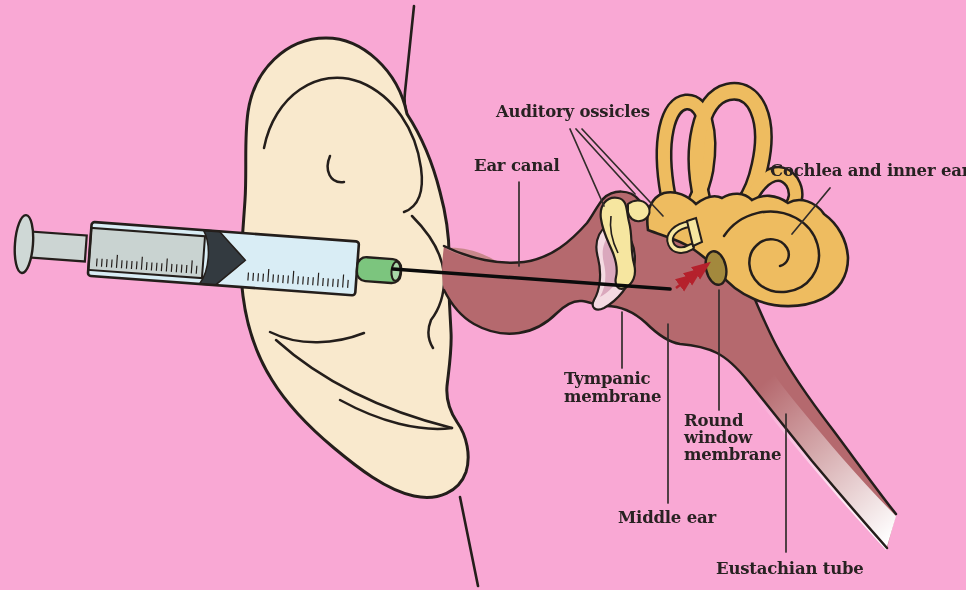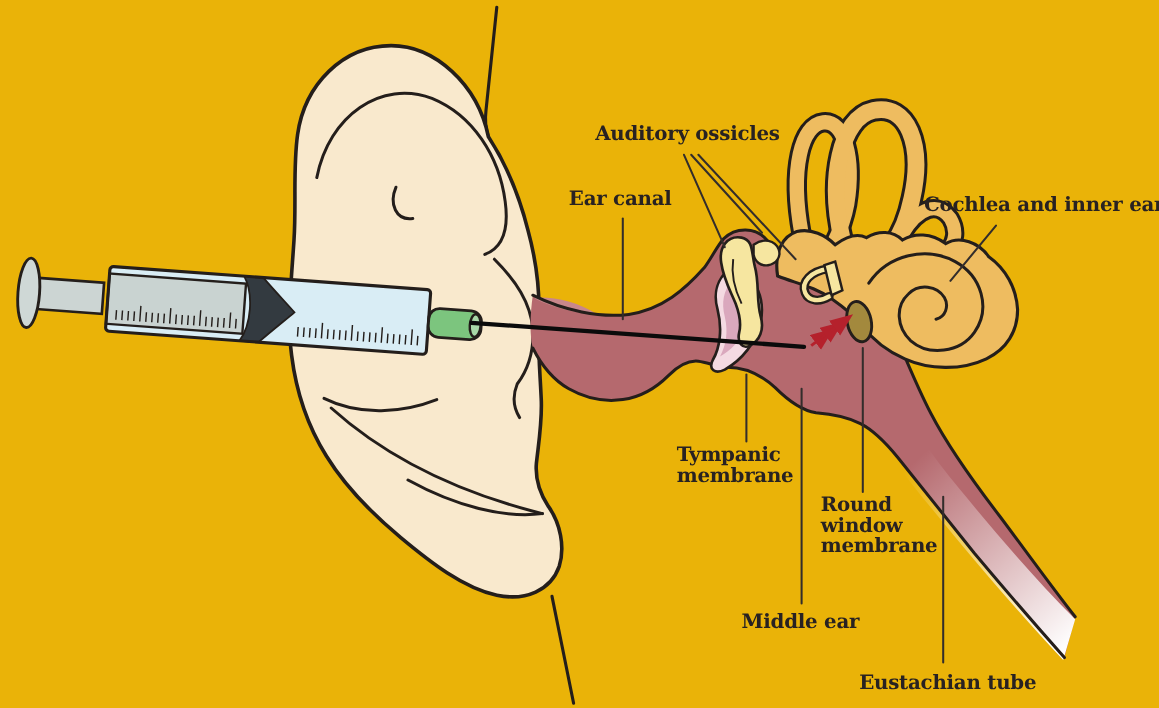--- a/index.html
+++ b/index.html
@@ -1,16 +1,16 @@
 <!DOCTYPE html>
 <html><head>
 <meta charset="utf-8">
 <style>
   html,body{margin:0;padding:0;background:#ffffff;}
-  .stage{position:relative;width:966px;height:590px;background:#eab308;overflow:hidden;
+  .stage{position:relative;width:966px;height:590px;background:#f9a8d4;overflow:hidden;
          font-family:"DejaVu Serif", serif;}
   svg{display:block;}
   .lbl{font-family:"DejaVu Serif", serif;font-weight:700;font-size:16.5px;
        letter-spacing:-0.2px;fill:#282222;}
 </style>
 </head>
 <body>
 
 <div class="stage">
 <svg width="966" height="590" viewBox="0 0 966 590">

